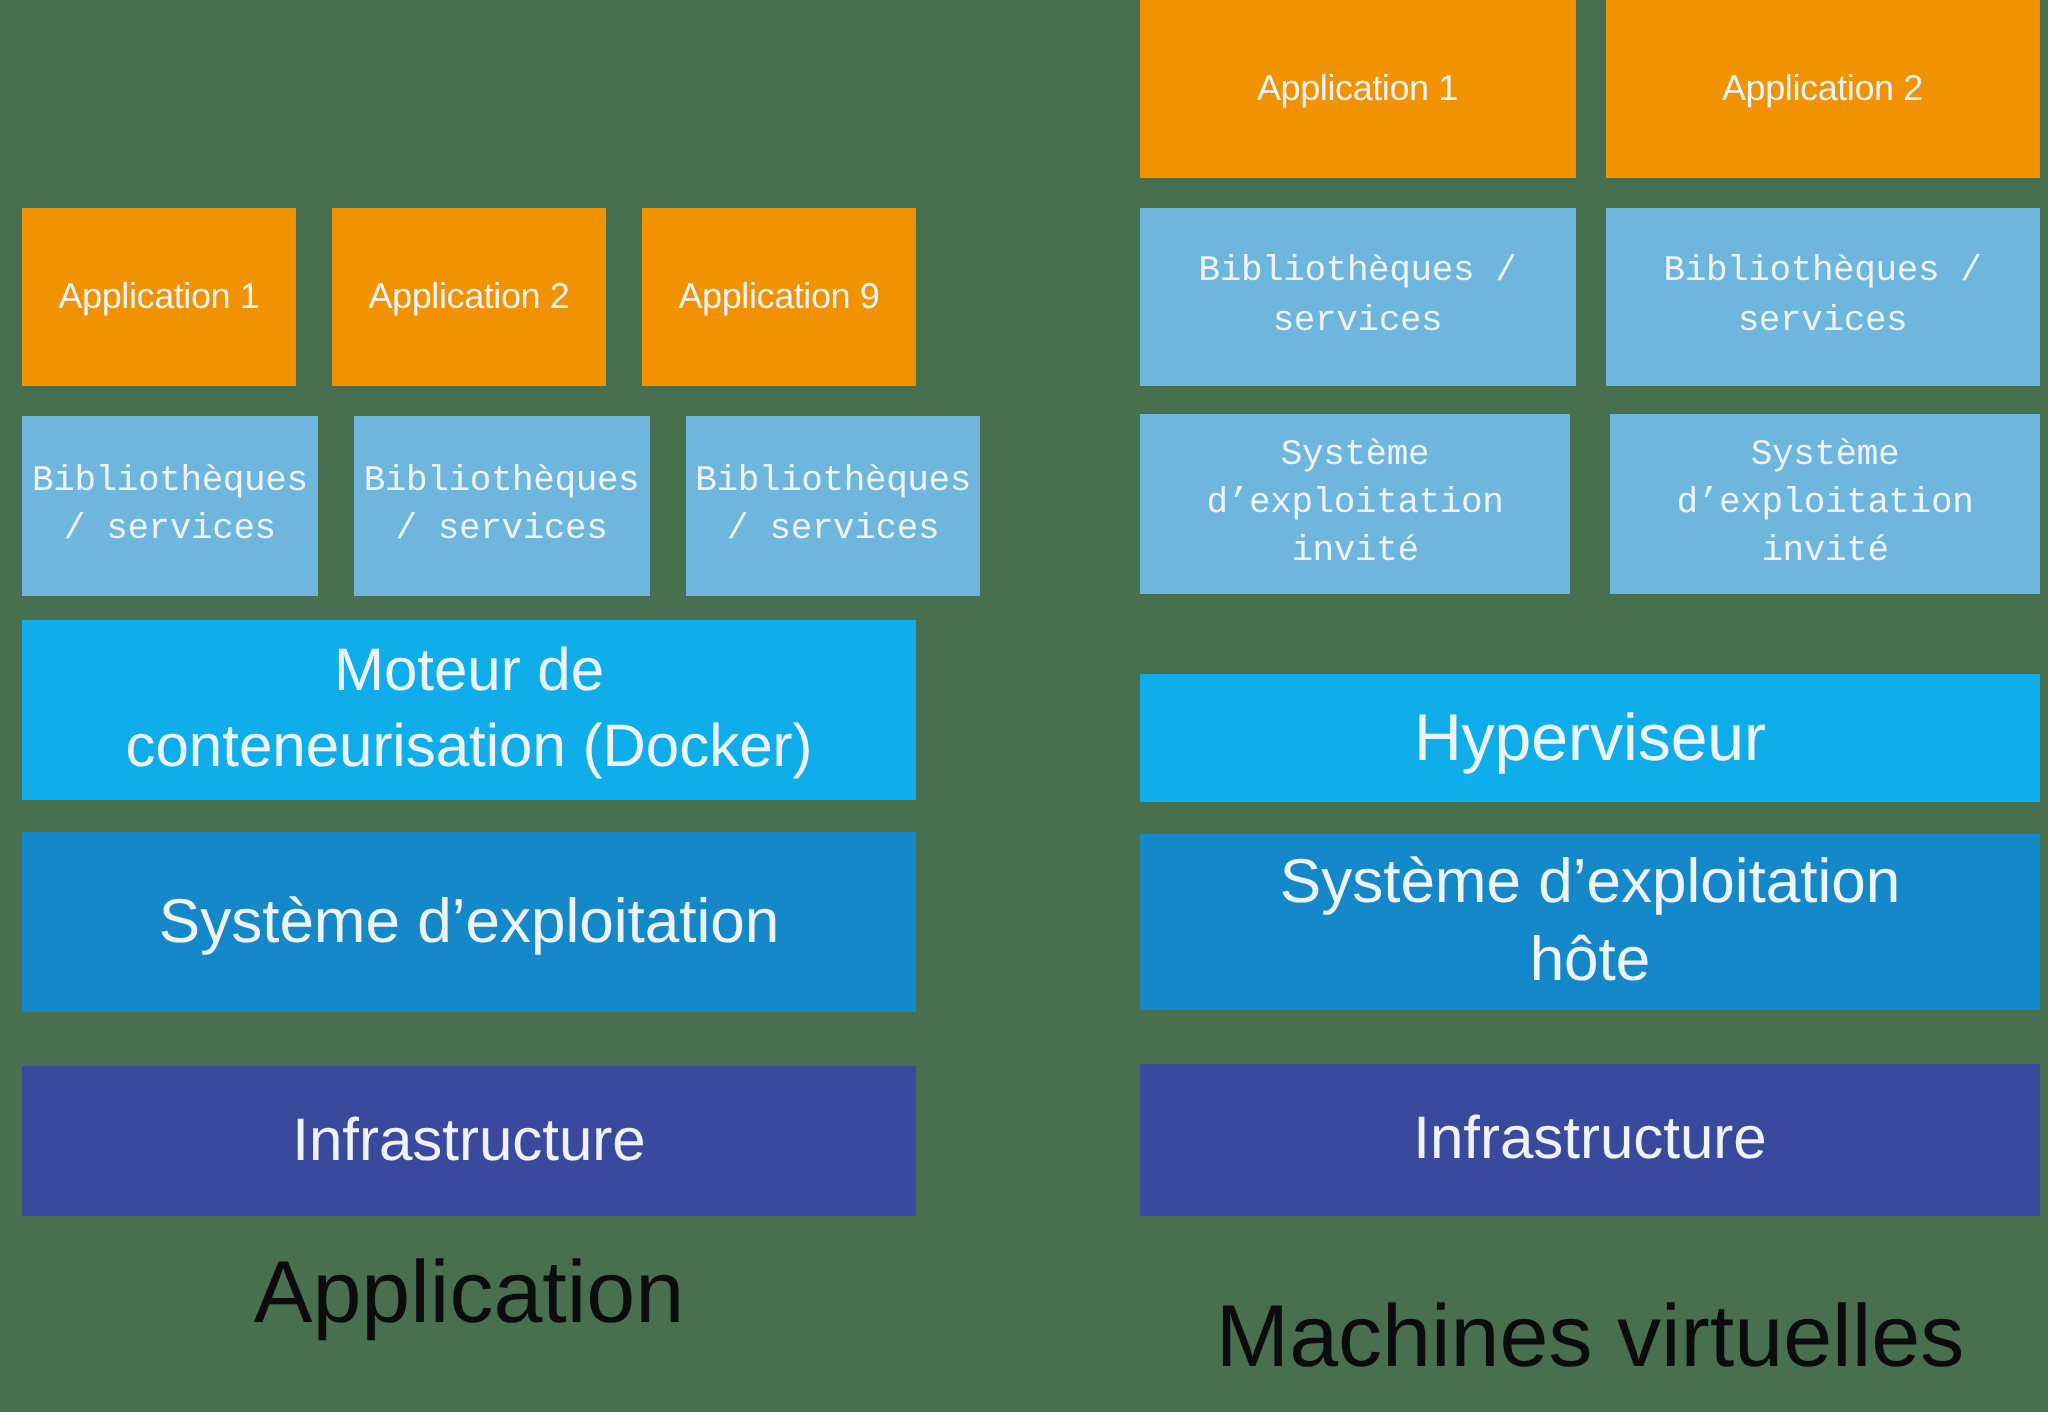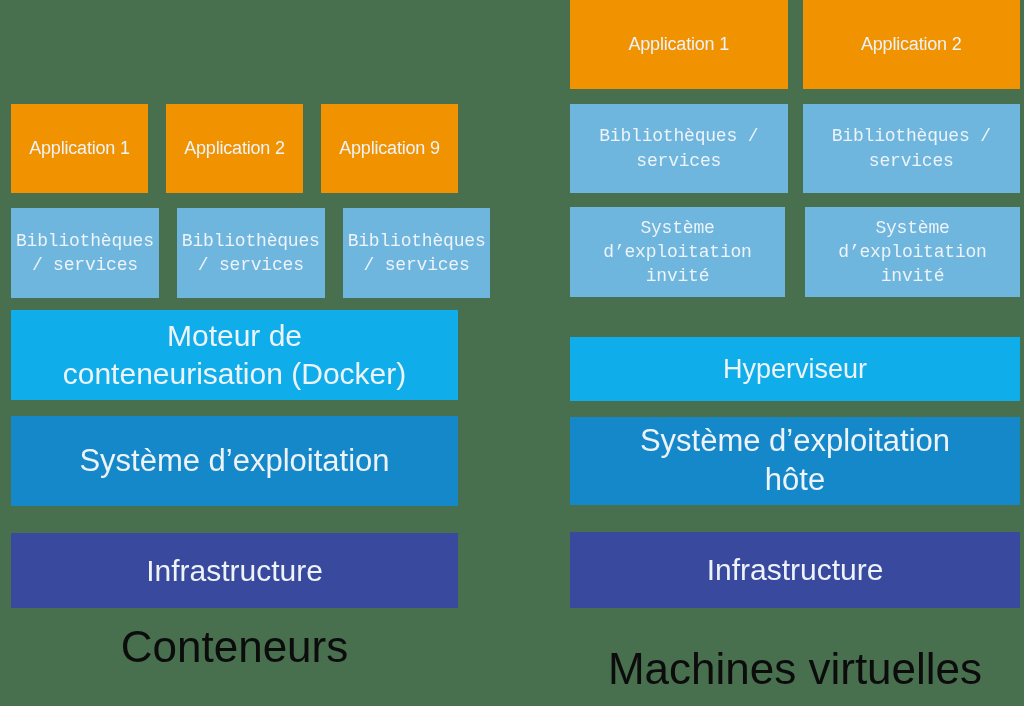--- a/index.html
+++ b/index.html
@@ -36,21 +36,21 @@
     align-items: center;
     justify-content: center;
     text-align: center;
     color: var(--box-text, #EDF3F8);
     font-weight: 300;
   }
   .small  { font-size: 18px; line-height: 1.35; letter-spacing: -0.2px; padding: 0 5px; }
   .app    { background: var(--application, #F19300); }
   .lib    { background: var(--libraries, #6EB6DE); font-family: Liberation Mono, monospace; }
   .engine { background: var(--engine, #0FAEEA); font-size: 30px; line-height: 1.28; }
-  .hyp    { background: var(--engine, #0FAEEA); font-size: 27px; margin-top: 25px; }
+  .hyp    { background: var(--engine, #0FAEEA); font-size: 33px; margin-top: 25px; }
   .os     { background: var(--os, #1588CA); font-size: 31px; line-height: 1.25; }
   .infra  { background: var(--infrastructure, #39499D); font-size: 30px; margin-top: 13px; }
   .pre    { white-space: pre-line; }
 
   .col-label {
     position: absolute;
     text-align: center;
     font-size: 44px;
     font-weight: 400;
     color: var(--label-text, #0C0C0C);
@@ -99,21 +99,21 @@
       <span>Système d’exploitation</span>
     </div>
   </div>
 
   <div class="row lrow l-infra">
     <div class="box infra">
       <span>Infrastructure</span>
     </div>
   </div>
 
-  <div class="col-label l-label">Conteneurs</div>
+  <div class="col-label l-label">Application</div>
 
   <div class="row rrow r-apps">
     <div class="box app small">
       <span>Application 1</span>
     </div>
     <div class="box app small">
       <span>Application 2</span>
     </div>
   </div>
 

